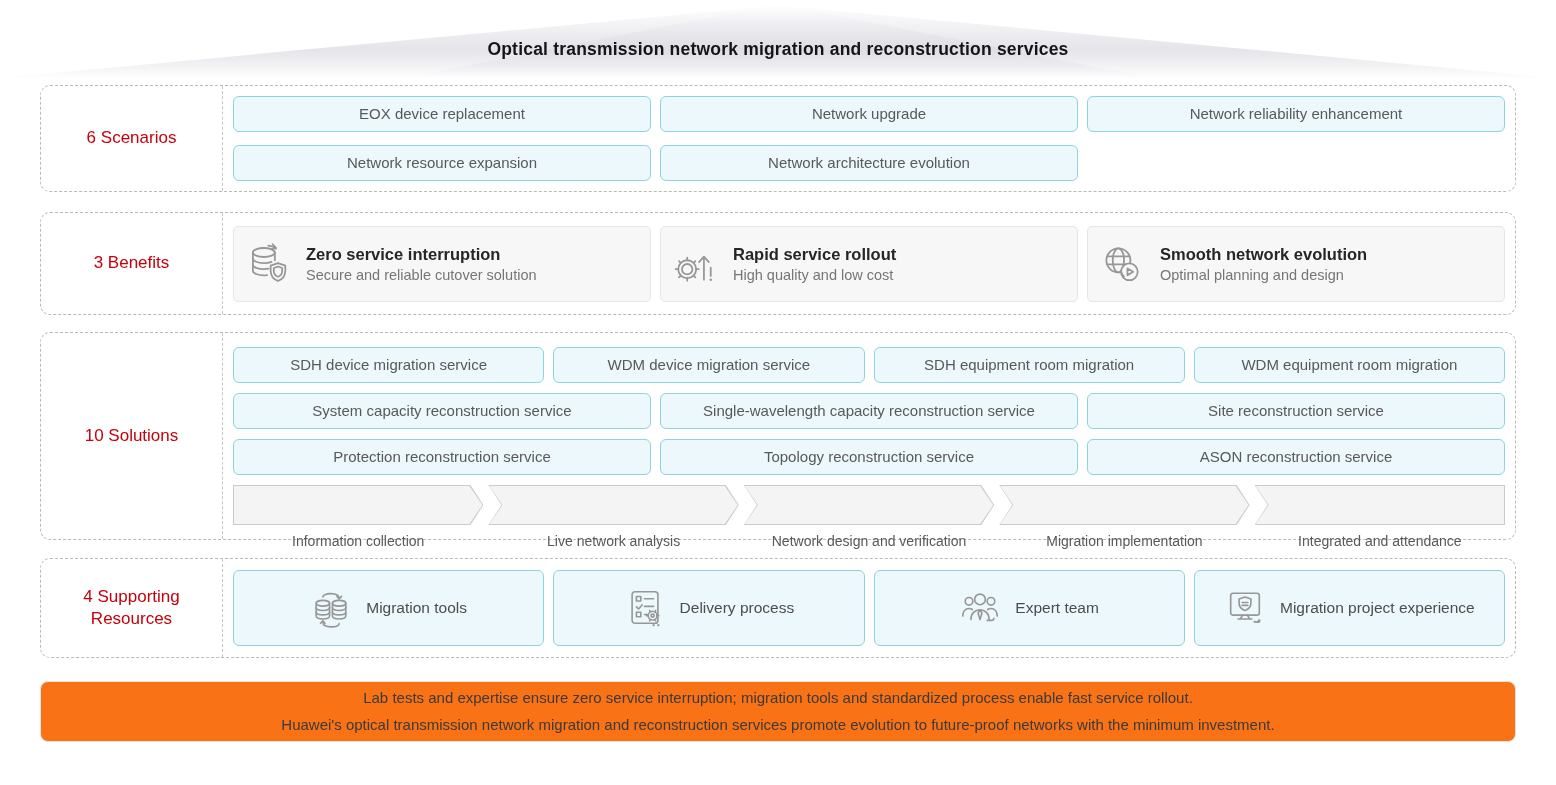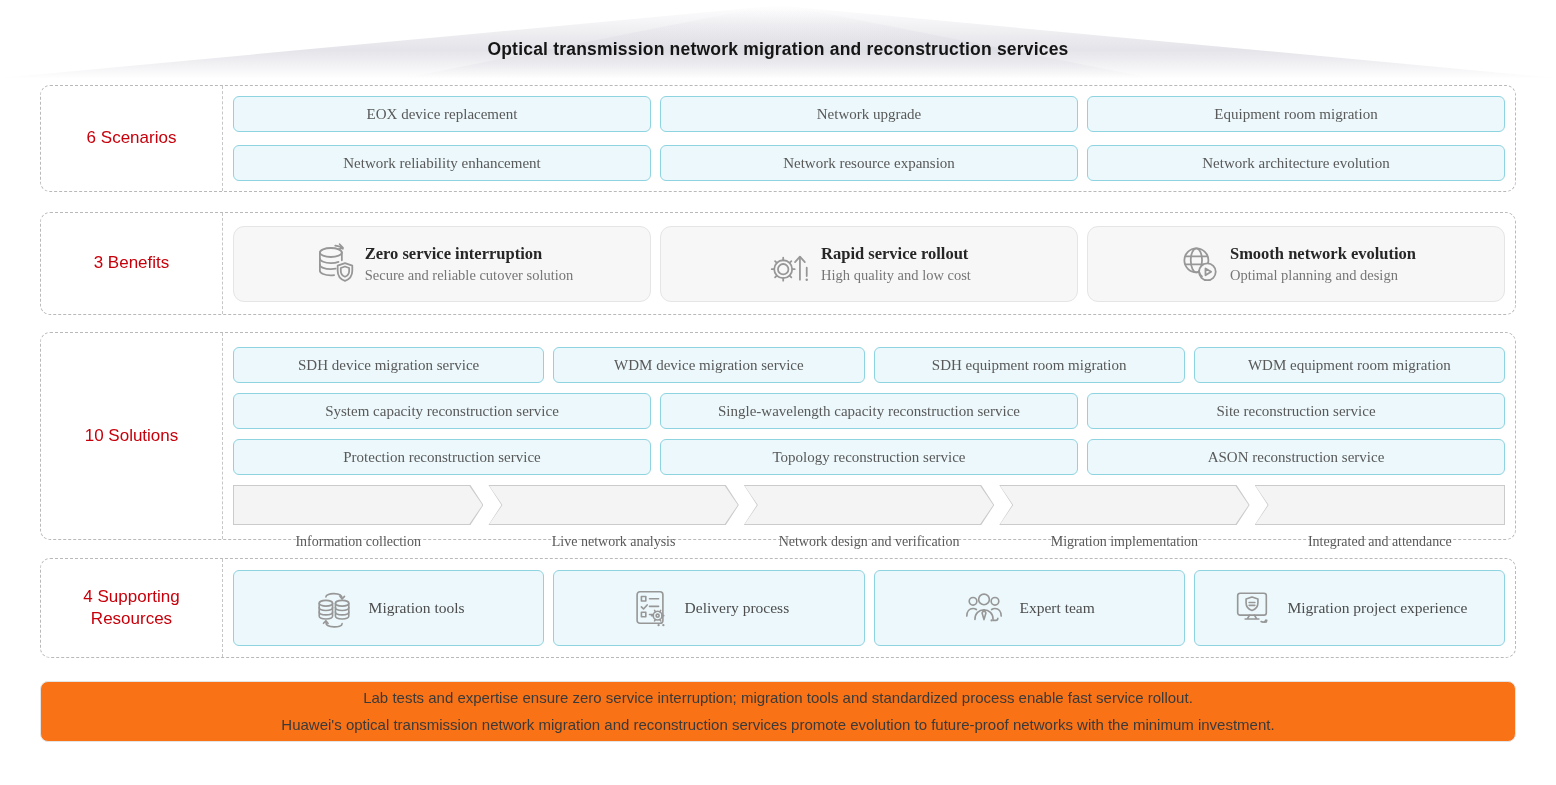--- a/index.html
+++ b/index.html
@@ -17,30 +17,30 @@
   
   .content{padding:0 40px;}
   .band{border:1.5px dashed #b9b9b9;border-radius:10px;display:flex;box-sizing:border-box;background:#fff;}
   .band-1{margin-top:5px;height:107px;}
   .band-2{margin-top:20px;height:103px;}
   .band-3{margin-top:17px;height:208px;}
   .band-4{margin-top:18px;height:100px;}
   .band-label{width:182px;flex:0 0 182px;border-right:1px dashed #c6c6c6;
     display:flex;align-items:center;justify-content:center;text-align:center;
     font-size:17px;font-weight:400;color:#c7000b;padding:0 14px;box-sizing:border-box;line-height:1.3;}
-  .band-body{flex:1;padding:10px 10px;display:flex;flex-direction:column;justify-content:center;box-sizing:border-box;font-family:Liberation Serif, serif;}
+  .band-body{flex:1;padding:10px 10px;display:flex;flex-direction:column;justify-content:center;box-sizing:border-box;}
   
   .grid-3{display:grid;grid-template-columns:repeat(3,1fr);gap:13px 9px;}
   .grid-4{display:grid;grid-template-columns:repeat(4,1fr);gap:13px 9px;}
   .cyan-box{background:#ecf8fb;border:1px solid #8ed3e0;border-radius:6px;height:36px;
     display:flex;align-items:center;justify-content:center;color:#595959;font-size:15px;
     box-sizing:border-box;text-align:center;line-height:1.1;}
   
-  .benefit-card{background:#f7f7f7;border:1px solid #e5e5e5;border-radius:11px;height:76px;
-    display:flex;align-items:center;justify-content:center;gap:8px;box-sizing:border-box;padding:0 10px;}
+  .benefit-card{background:#f7f7f7;border:1px solid #e5e5e5;border-radius:5px;height:76px;
+    display:flex;align-items:center;justify-content:flex-start;gap:16px;box-sizing:border-box;padding:0 10px;}
   .benefit-icon{flex:0 0 auto;display:flex;}
   .benefit-icon svg{width:46px;height:46px;}
   .benefit-title{font-size:16.5px;font-weight:700;color:#262626;margin-bottom:3px;}
   .benefit-sub{font-size:14.5px;color:#767676;}
   
   .sol-rows{display:flex;flex-direction:column;gap:10px;}
   .sol-row{display:grid;gap:9px;}
   
   .process-row{display:flex;gap:5px;margin-top:2px;}
   .step{position:relative;flex:1;height:40px;}
@@ -74,21 +74,20 @@
   </div>
 
   <div class="content">
 
     <div class="band band-1">
       <div class="band-label">6 Scenarios</div>
       <div class="band-body">
         <div class="grid-3">
             <div class="cyan-box">EOX device replacement</div>
             <div class="cyan-box">Network upgrade</div>
-            <div class="cyan-box">Equipment room migration</div>
             <div class="cyan-box">Network reliability enhancement</div>
             <div class="cyan-box">Network resource expansion</div>
             <div class="cyan-box">Network architecture evolution</div>
           </div>
       </div>
     </div>
 
     <div class="band band-2">
       <div class="band-label">3 Benefits</div>
       <div class="band-body">

